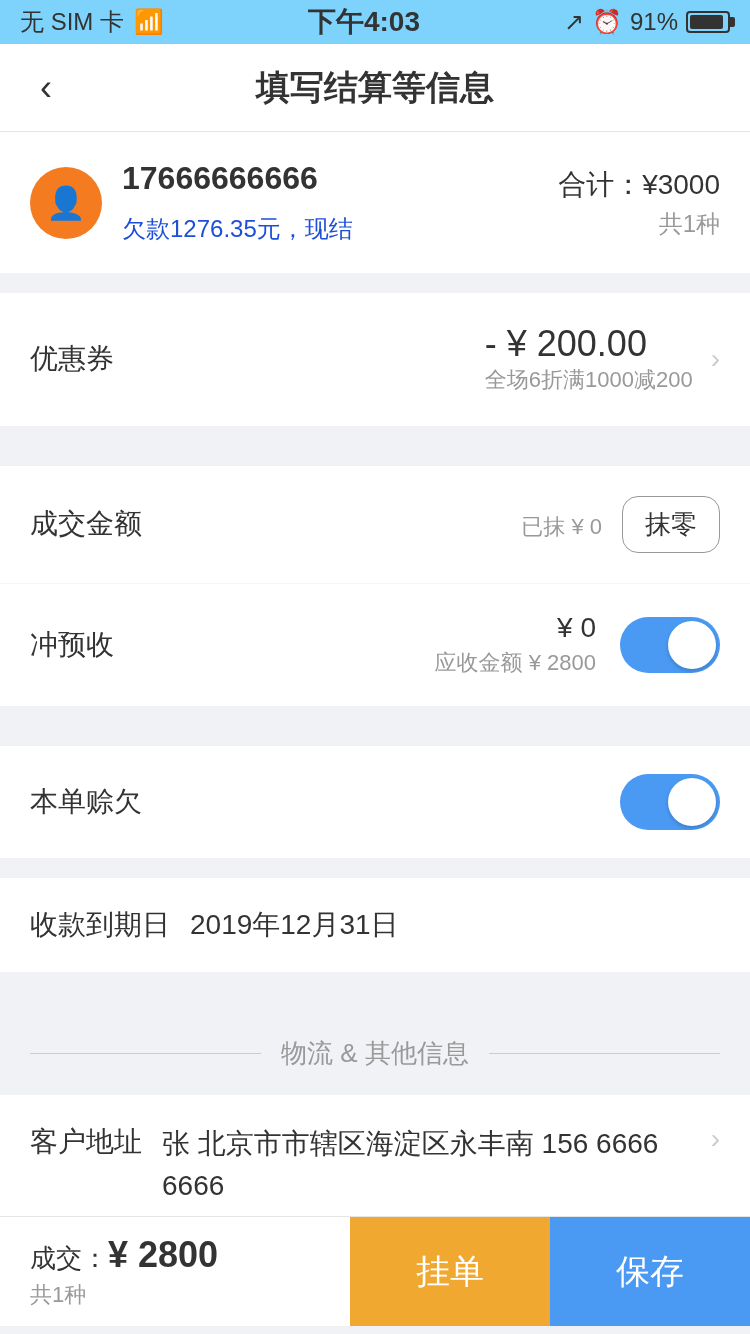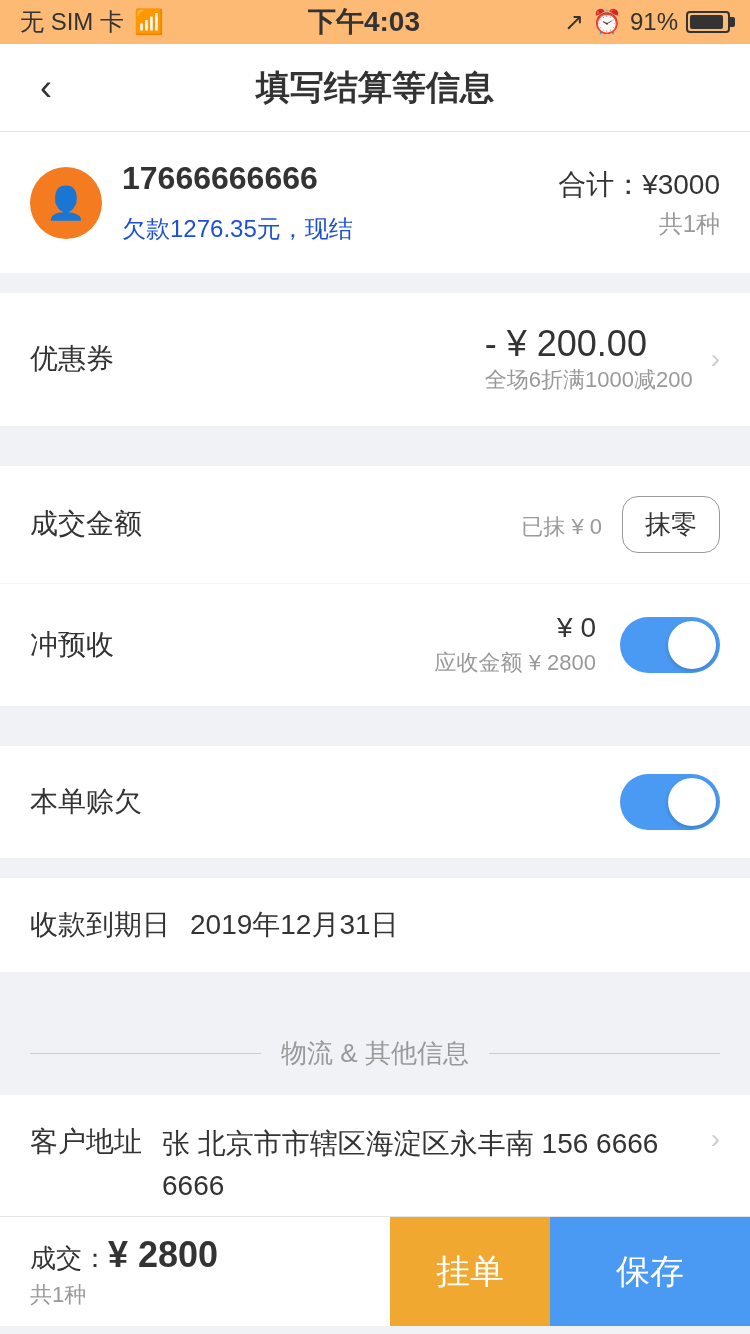--- a/index.html
+++ b/index.html
@@ -10,21 +10,21 @@
       font-family: -apple-system, "PingFang SC", "Helvetica Neue", Arial, sans-serif;
       background: #f0f2f5;
       font-size: 28px;
       color: #333;
       position: relative;
     }
 
     
     .status-bar {
       height: 44px;
-      background: #fdba74;
+      background: #7dd3fc;
       display: flex;
       align-items: center;
       justify-content: space-between;
       padding: 16px 20px;
       font-size: 24px;
       font-weight: 500;
     }
     .status-left { display: flex; align-items: center; gap: 10px; }
     .status-center { font-size: 28px; font-weight: 600; }
     .status-right { display: flex; align-items: center; gap: 8px; font-size: 24px; }
@@ -360,21 +360,21 @@
     .bottom-count {
       font-size: 22px;
       color: #999;
       margin-top: 4px;
     }
     .bottom-buttons {
       display: flex;
       height: 100%;
     }
     .btn-hang {
-      width: 160px;
+      width: 200px;
       height: 100%;
       background: #f0a830;
       display: flex;
       align-items: center;
       justify-content: center;
       font-size: 34px;
       color: #fff;
       font-weight: 500;
       cursor: pointer;
     }

